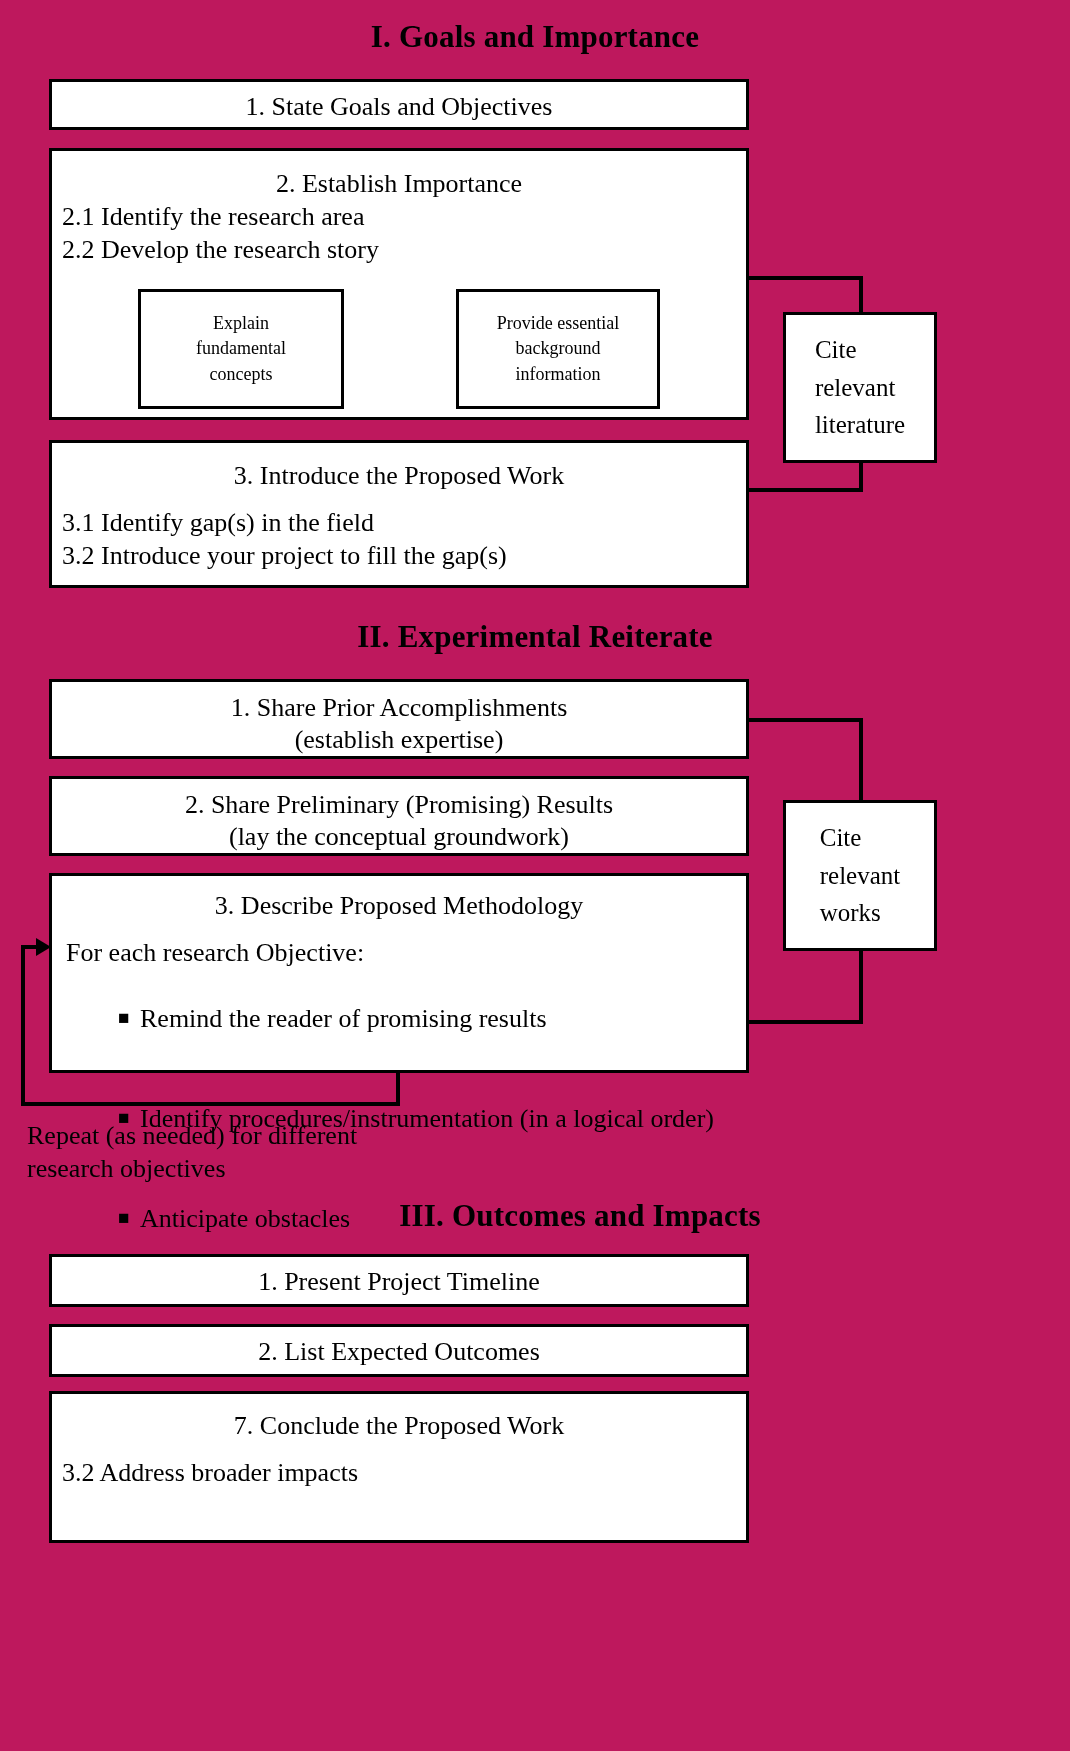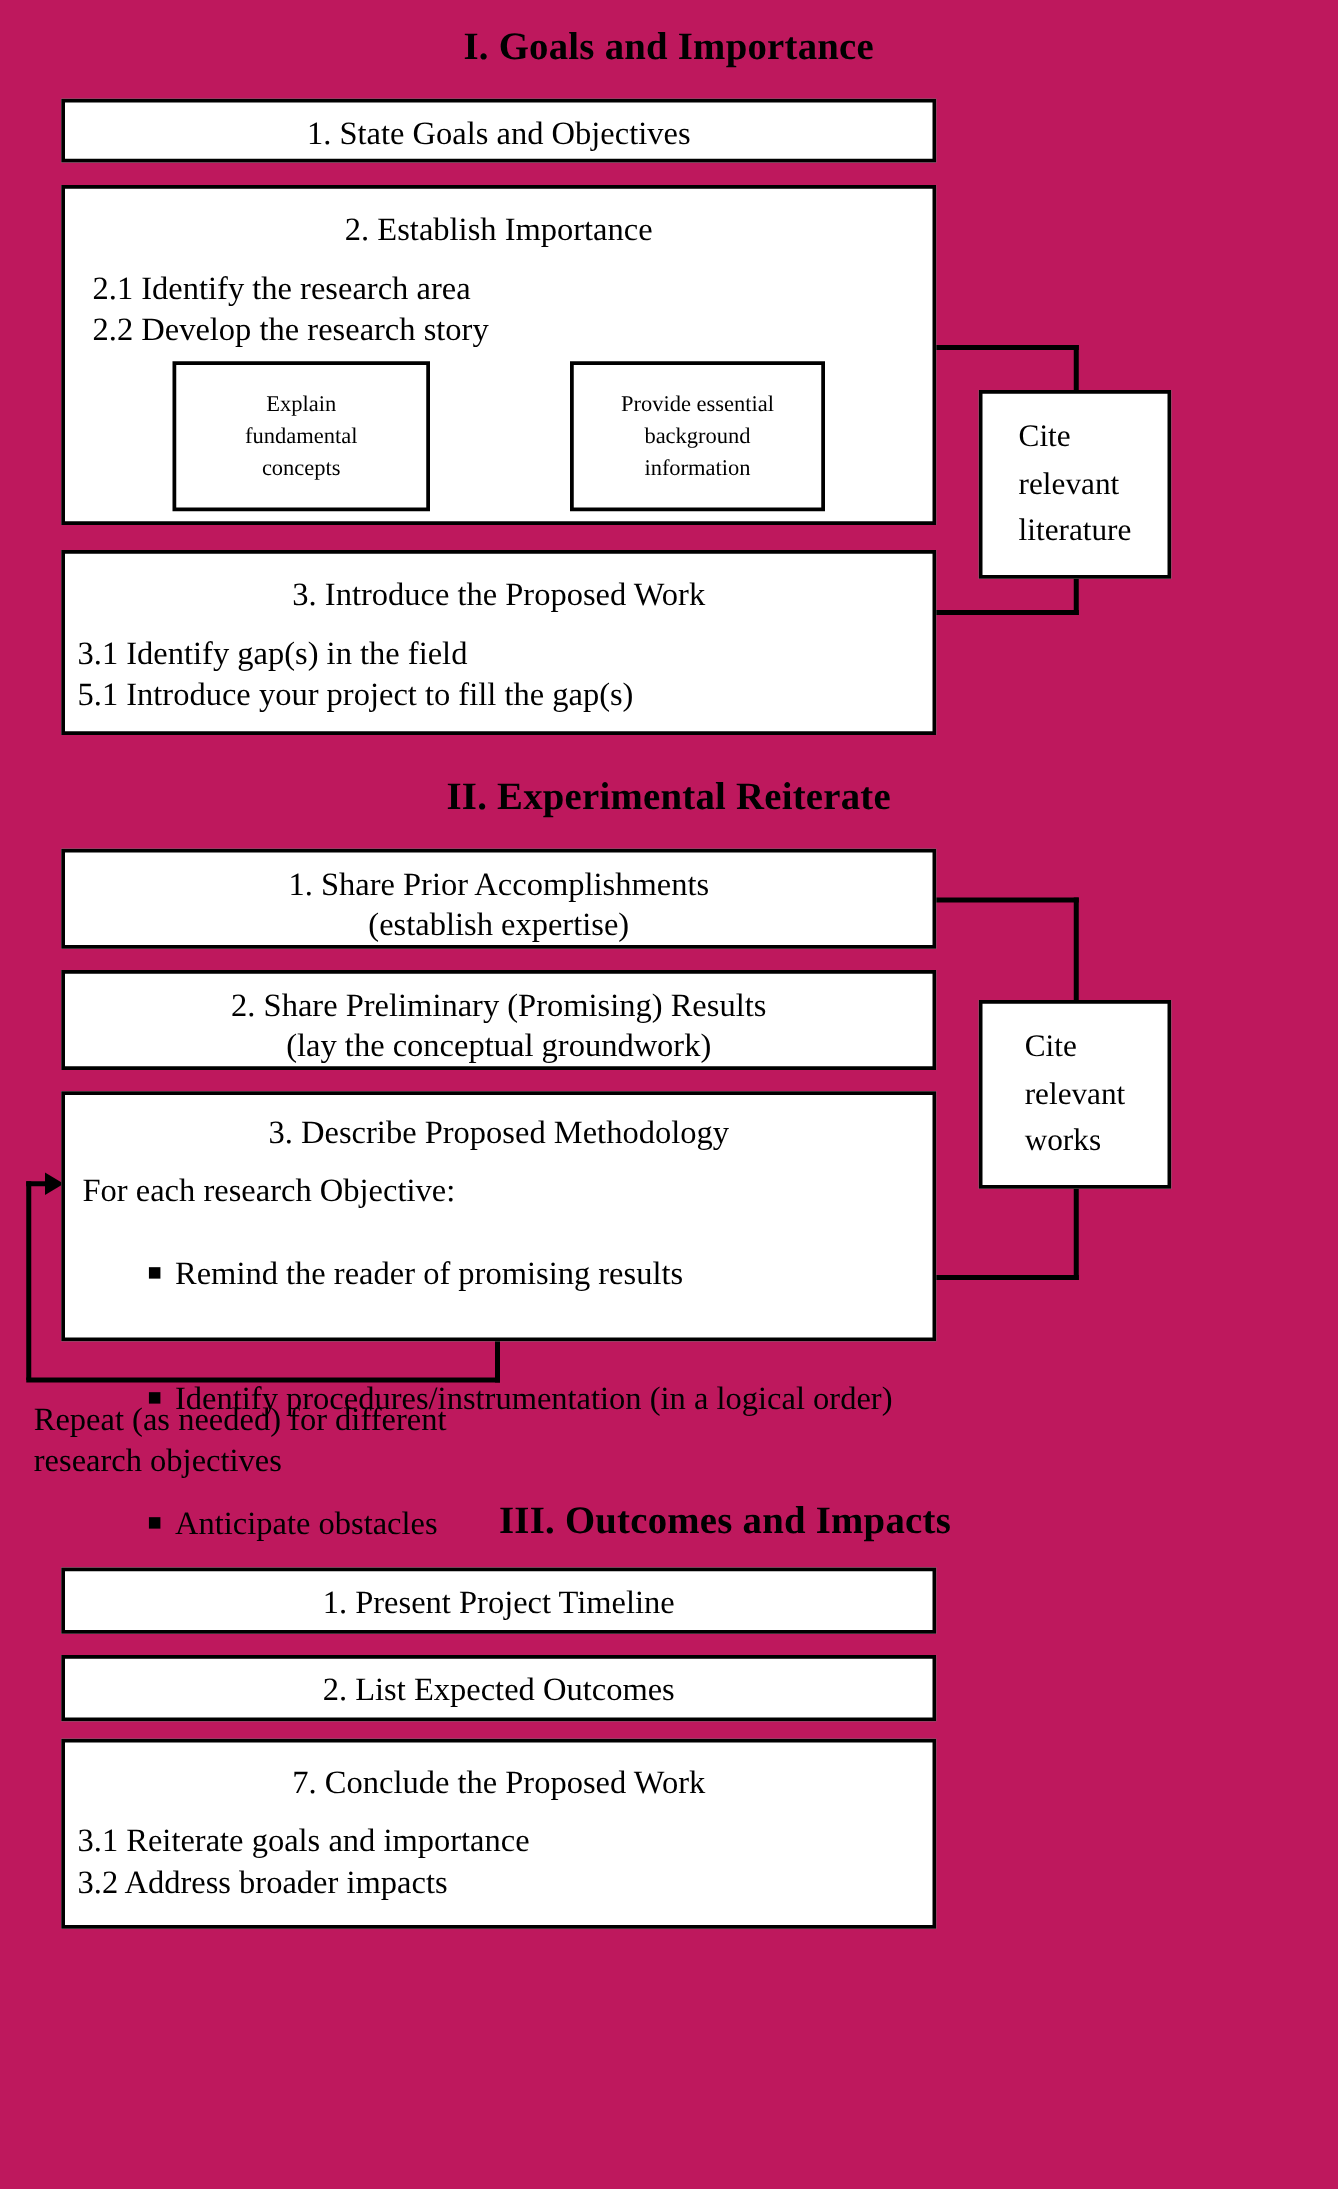--- a/index.html
+++ b/index.html
@@ -129,39 +129,39 @@
 <div id="page">
 
   <div class="section-heading" style="top:20px;">I. Goals and Importance</div>
 
   <div class="box" style="left:49px; top:79px; width:700px; height:51px;">
     <div class="box-title" style="margin-top:9px;">1. State Goals and Objectives</div>
   </div>
 
   <div class="box" style="left:49px; top:148px; width:700px; height:272px;">
     <div class="box-title" style="margin-top:17px;">2. Establish Importance</div>
-    <div class="box-lines" style="margin-top:14px; padding-left:22px;">
+    <div class="box-lines" style="padding-left:10px;">
       <div>2.1 Identify the research area</div>
       <div>2.2 Develop the research story</div>
     </div>
   </div>
 
   <div class="subbox" style="left:138px; top:289px; width:206px; height:120px;">Explain
 fundamental
 concepts</div>
 
   <div class="subbox" style="left:456px; top:289px; width:204px; height:120px;">Provide essential
 background
 information</div>
 
   <div class="box" style="left:49px; top:440px; width:700px; height:148px;">
     <div class="box-title" style="margin-top:17px;">3. Introduce the Proposed Work</div>
     <div class="box-lines" style="margin-top:14px; padding-left:10px;">
       <div>3.1 Identify gap(s) in the field</div>
-      <div>5.1 Introduce your project to fill the gap(s)</div>
+      <div>3.2 Introduce your project to fill the gap(s)</div>
     </div>
   </div>
 
   <div class="cite-box" style="left:783px; top:312px; width:154px; height:151px;">Cite
 relevant
 literature</div>
 
   <div class="hline" style="left:745px; top:276px; width:118px;"></div>
   <div class="vline" style="left:859px; top:276px; height:40px;"></div>
 
@@ -221,18 +221,17 @@
     <div class="box-title" style="margin-top:9px;">1. Present Project Timeline</div>
   </div>
 
   <div class="box" style="left:49px; top:1324px; width:700px; height:53px;">
     <div class="box-title" style="margin-top:9px;">2. List Expected Outcomes</div>
   </div>
 
   <div class="box" style="left:49px; top:1391px; width:700px; height:152px;">
     <div class="box-title" style="margin-top:16px;">7. Conclude the Proposed Work</div>
     <div class="box-lines" style="margin-top:14px; padding-left:10px;">
-      <div>3.1 Reiterate goals and importance</div>
       <div>3.2 Address broader impacts</div>
     </div>
   </div>
 
 </div>
 
 </body></html>

